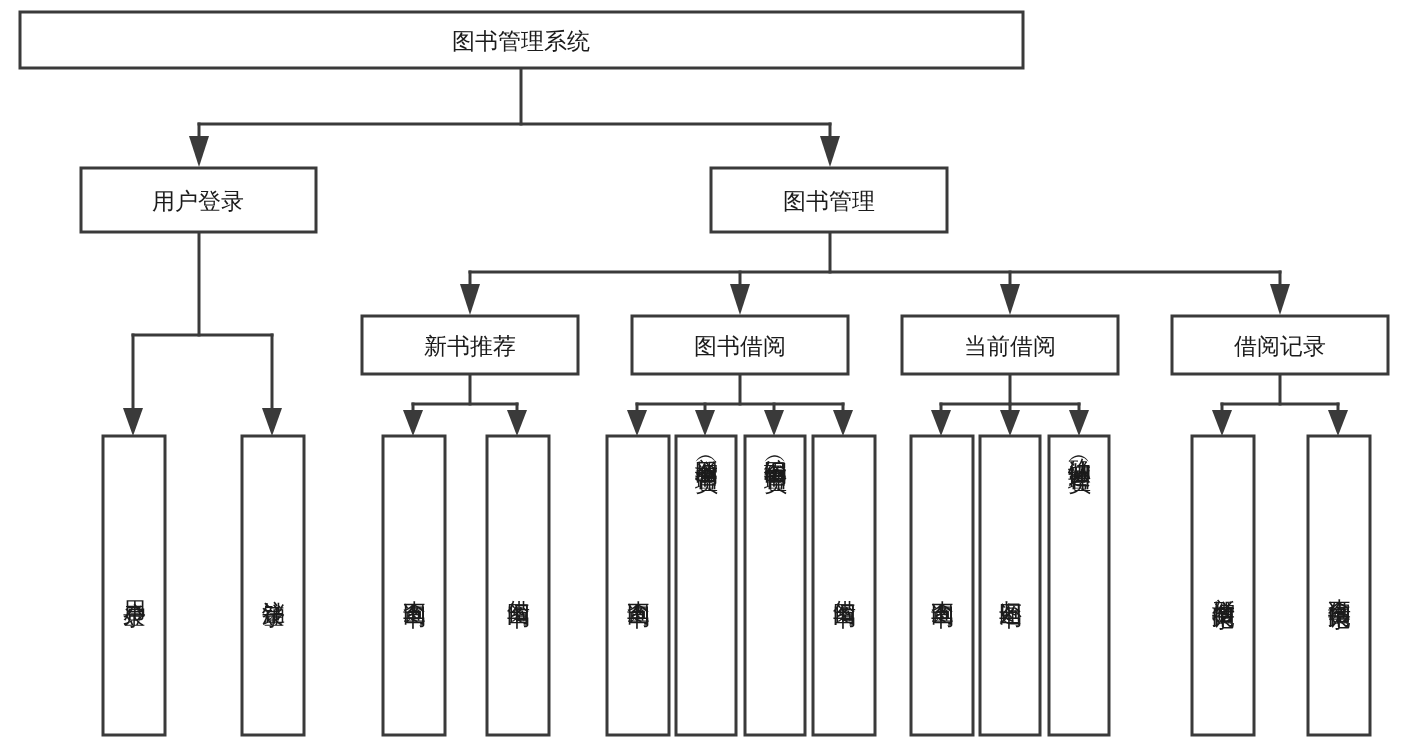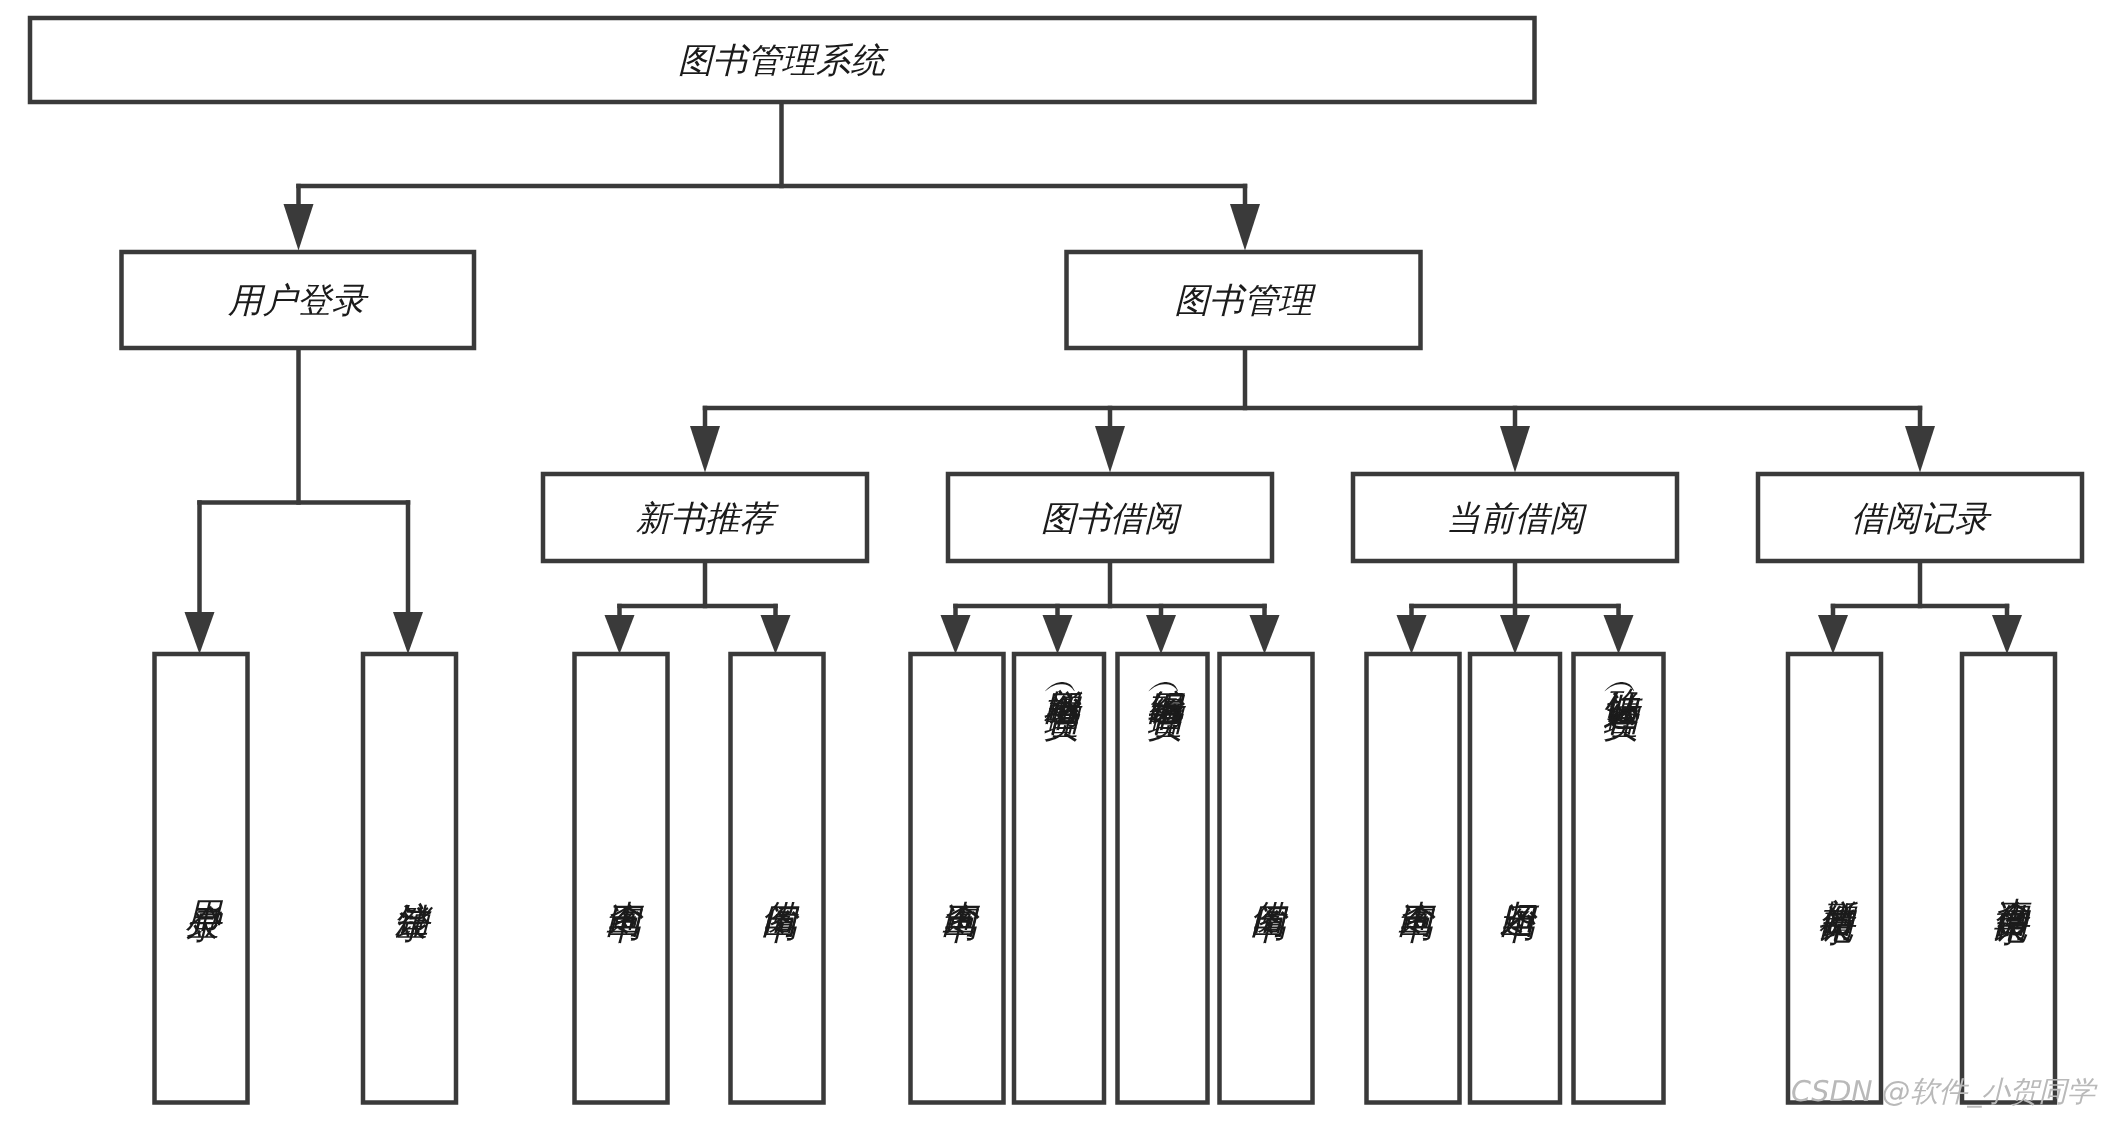--- a/index.html
+++ b/index.html
@@ -7,21 +7,20 @@
     padding: 0;
     background: #ffffff;
   }
   #page {
     position: relative;
     width: 1405px;
     height: 747px;
     background: #ffffff;
     font-family: "DejaVu Sans", "Liberation Sans", sans-serif;
     overflow: hidden;
-    font-style: italic;
   }
   #tree-svg {
     position: absolute;
     left: 0;
     top: 0;
     width: 1405px;
     height: 747px;
   }
   .node-box {
     fill: #ffffff;
@@ -240,15 +239,14 @@
   <div class="leaf-label-wrap" style="left:1049px; top:440px; width:60px; height:291px; align-items:flex-start;">
     <span class="leaf-label">确认归还（管理员）</span>
   </div>
   <div class="leaf-label-wrap" style="left:1192px; top:436px; width:62px; height:299px;">
     <span class="leaf-label">新增借阅记录</span>
   </div>
   <div class="leaf-label-wrap" style="left:1308px; top:436px; width:62px; height:299px;">
     <span class="leaf-label">查询借阅记录</span>
   </div>
 
-  <div id="watermark">CSDN @软件_小贺同学</div>
 
 </div>
 
 </body></html>

